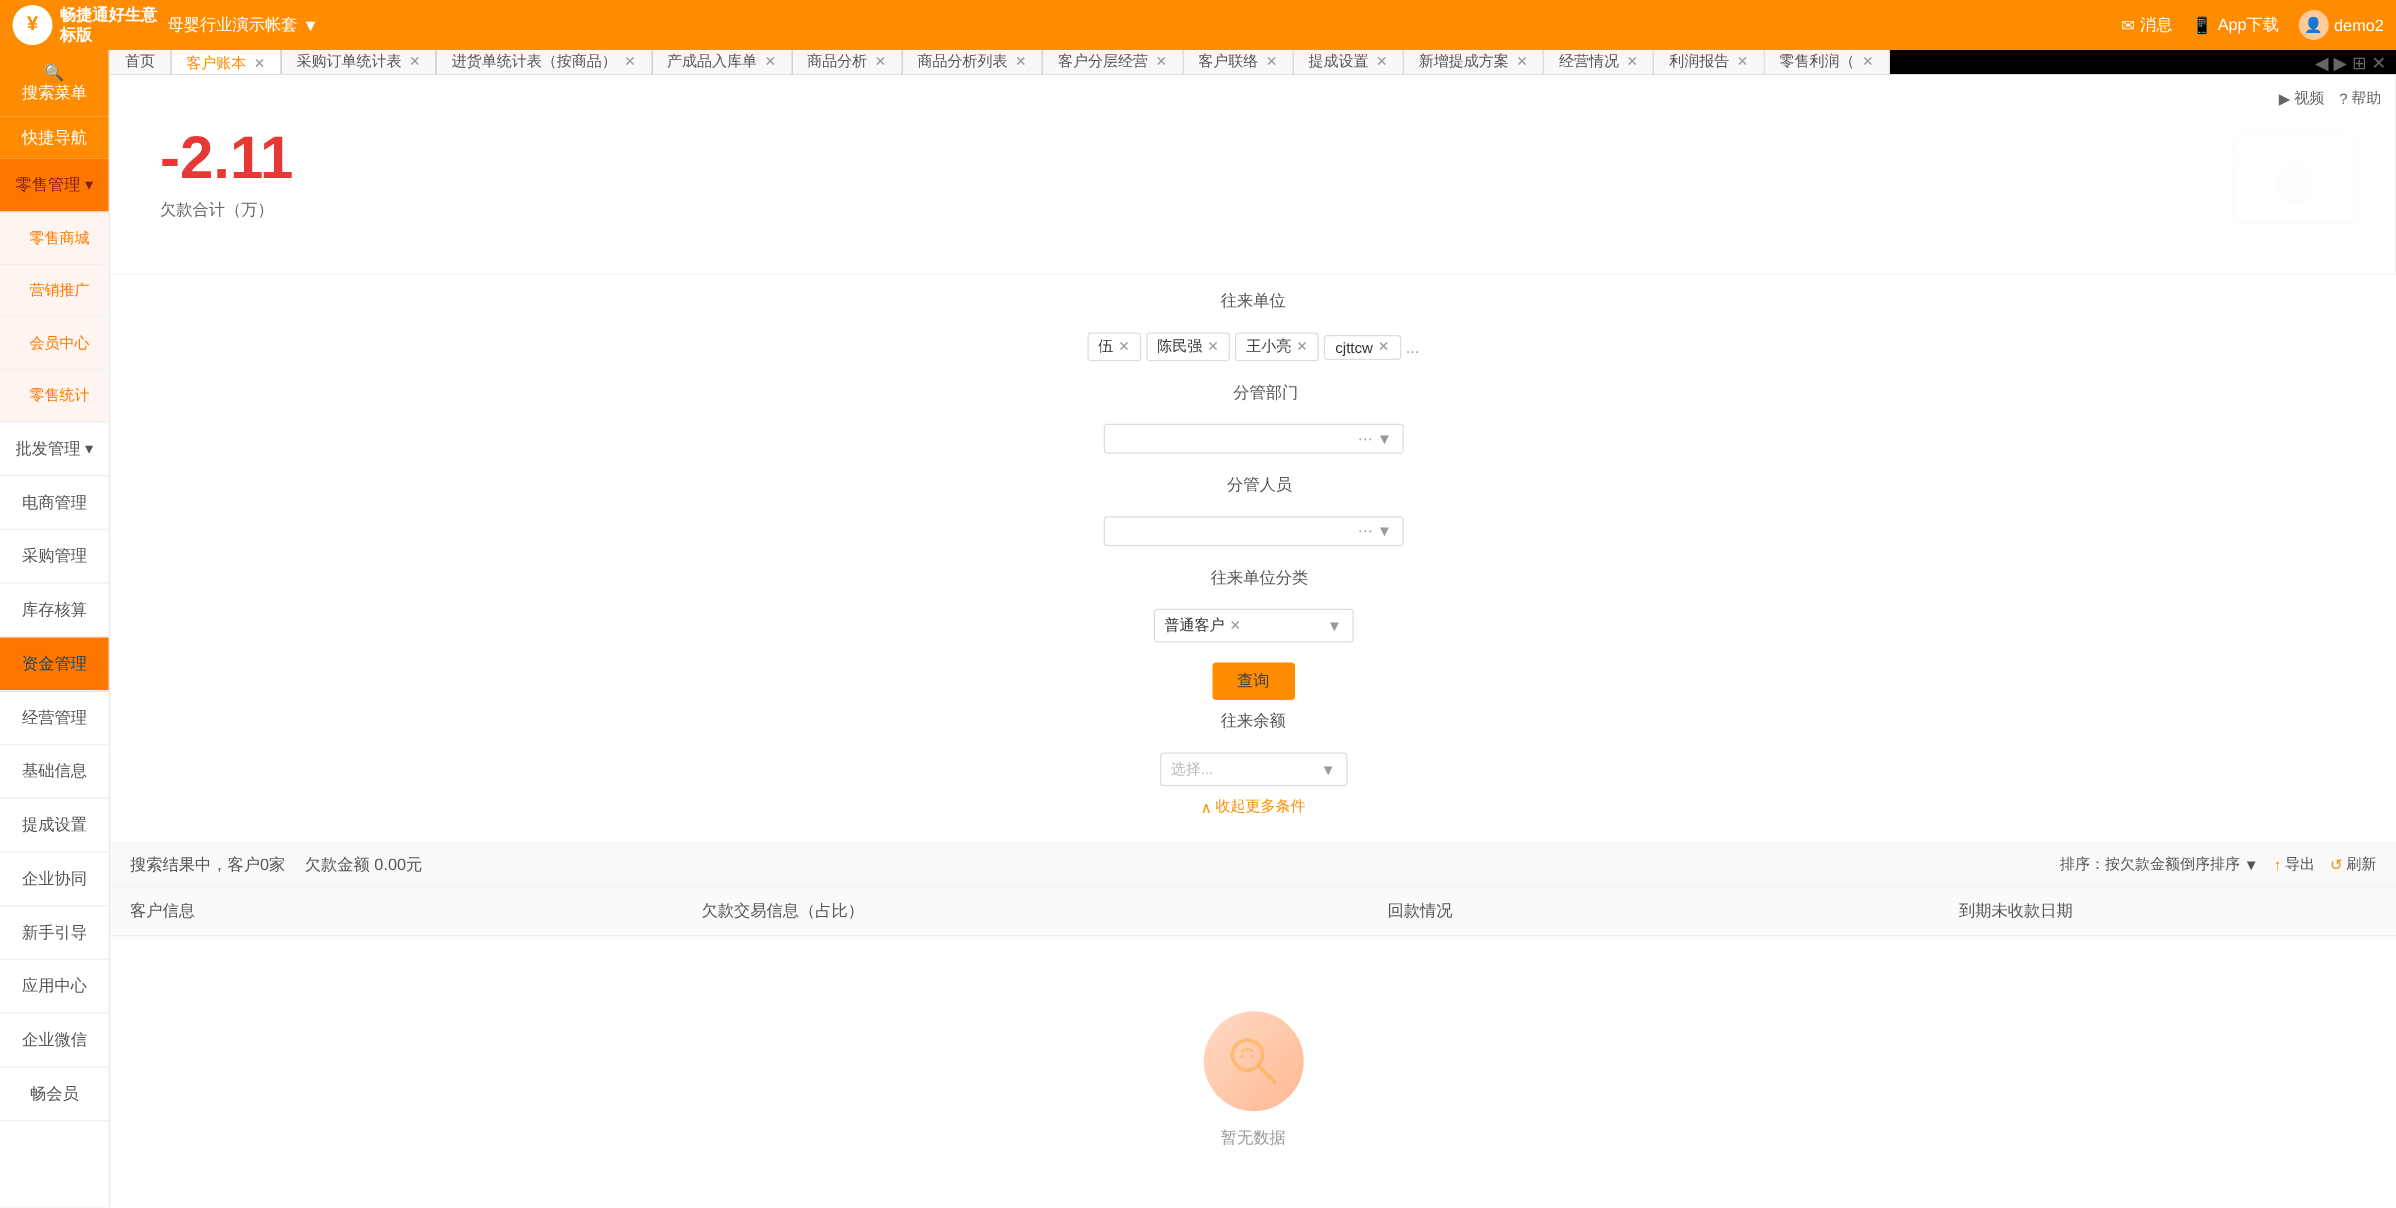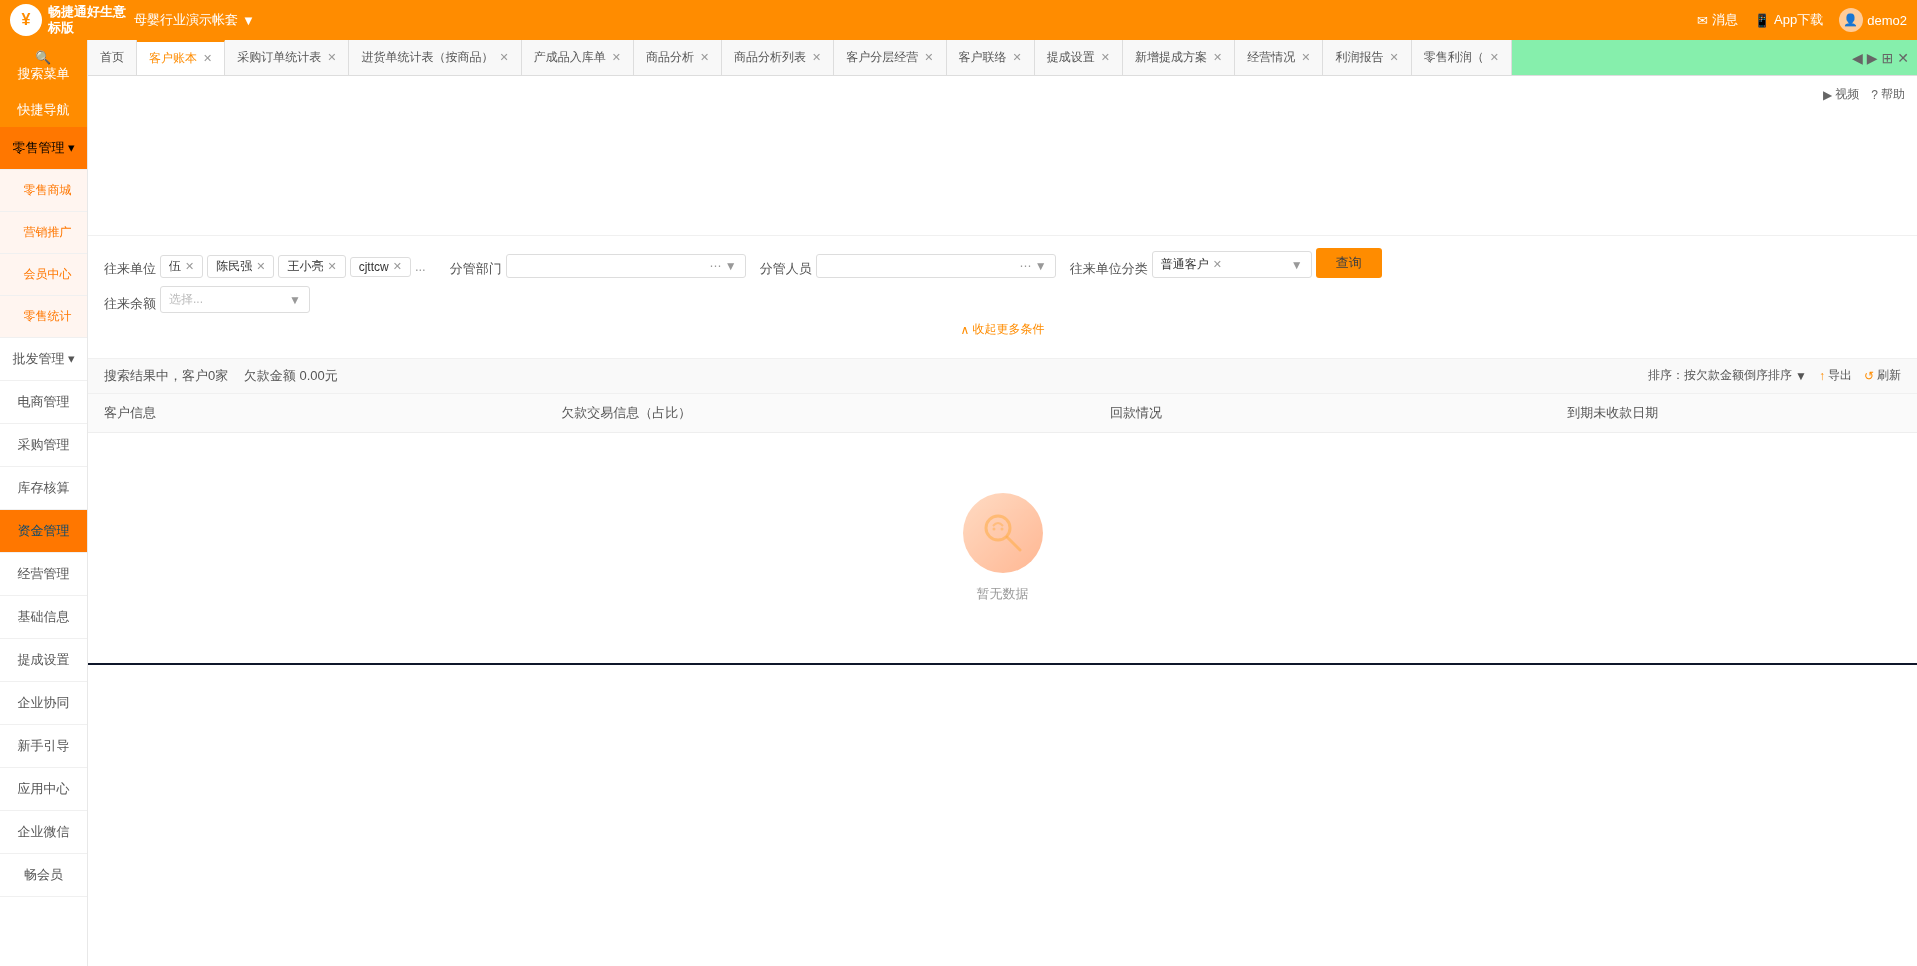--- a/index.html
+++ b/index.html
@@ -17,27 +17,27 @@
     .top-bar-right { display: flex; align-items: center; gap: 16px; color: #fff; font-size: 13px; }
     .top-bar-right span { cursor: pointer; display: flex; align-items: center; gap: 4px; }
 
     .main-layout { display: flex; flex: 1; overflow: hidden; }
 
     
     .sidebar { width: 88px; background: #fff; display: flex; flex-direction: column; border-right: 1px solid #e8e8e8; flex-shrink: 0; overflow-y: auto; }
     .sidebar-search { padding: 10px 8px; background: #ff8c00; color: #fff; text-align: center; font-size: 13px; cursor: pointer; }
     .sidebar-nav { padding: 8px 0; background: #ff8c00; color: #fff; text-align: center; font-size: 13px; cursor: pointer; }
     .sidebar-item { padding: 12px 8px; text-align: center; font-size: 13px; color: #555; cursor: pointer; border-bottom: 1px solid #f0f0f0; }
-    .sidebar-item.active { background: #ff7700; color: #000000; }
+    .sidebar-item.active { background: #ff7700; color: #7f1d1d; }
 
     
     .content-area { flex: 1; display: flex; flex-direction: column; overflow: hidden; }
 
     
-    .tab-bar { height: 36px; background: #86efac; display: flex; align-items: center; overflow-x: auto; flex-shrink: 0; border-bottom: 1px solid #ddd; }
+    .tab-bar { height: 20px; background: #000000; display: flex; align-items: center; overflow-x: auto; flex-shrink: 0; border-bottom: 1px solid #ddd; }
     .tab-bar::-webkit-scrollbar { height: 3px; }
     .tab-item { padding: 0 12px; height: 36px; display: flex; align-items: center; gap: 4px; font-size: 12px; cursor: pointer; white-space: nowrap; border-right: 1px solid #ddd; color: #555; background: #f8f8f8; flex-shrink: 0; }
     .tab-item.active { background: #fff; color: #ff8c00; border-top: 2px solid #ff8c00; }
     .tab-item .close-btn { color: #999; font-size: 11px; cursor: pointer; margin-left: 2px; }
     .tab-controls { display: flex; align-items: center; margin-left: auto; padding: 0 8px; gap: 4px; flex-shrink: 0; }
     .tab-controls span { cursor: pointer; color: #666; font-size: 14px; }
 
     
     .page-content { flex: 1; background: #fff; overflow-y: auto; padding: 0; }
 
@@ -47,21 +47,21 @@
     .stat-block:last-child { border-right: none; }
     .stat-number { font-size: 48px; font-weight: bold; line-height: 1; }
     .stat-number.red { color: #e53935; }
     .stat-number.black { color: #222; text-decoration: underline; }
     .stat-label { font-size: 13px; color: #666; margin-top: 8px; }
     .help-area { position: absolute; top: 10px; right: 12px; display: flex; align-items: center; gap: 12px; font-size: 12px; color: #666; }
     .help-area span { cursor: pointer; display: flex; align-items: center; gap: 3px; }
 
     
     .filter-area { padding: 12px 16px; background: #fff; border-bottom: 1px solid #f0f0f0; }
-    .filter-row { display: flex; align-items: flex-end; gap: 4px; margin-bottom: 8px; flex-wrap: wrap; }
+    .filter-row { display: flex; align-items: center; gap: 16px; margin-bottom: 8px; flex-wrap: wrap; flex-direction: column; }
     .filter-label { color: #555; font-size: 13px; white-space: nowrap; }
     .filter-tags { display: flex; align-items: center; gap: 4px; flex-wrap: wrap; }
     .filter-tag { background: #fff; border: 1px solid #ddd; border-radius: 3px; padding: 2px 8px; font-size: 12px; display: flex; align-items: center; gap: 4px; }
     .filter-tag .x { color: #999; cursor: pointer; font-size: 11px; }
     .more-tags { color: #999; cursor: pointer; font-size: 13px; }
     .filter-select { border: 1px solid #ddd; border-radius: 3px; padding: 4px 8px; font-size: 12px; display: flex; align-items: center; gap: 4px; min-width: 180px; cursor: pointer; background: #fff; }
     .filter-select-wide { min-width: 240px; }
     .filter-select .arrow { margin-left: auto; color: #999; }
     .collapse-btn { color: #ff8c00; font-size: 12px; cursor: pointer; display: flex; align-items: center; gap: 3px; }
     .query-btn { background: #ff8c00; color: #404040; border: none; border-radius: 3px; padding: 6px 20px; font-size: 13px; cursor: pointer; }
@@ -261,20 +261,31 @@
           <span>⊞</span>
           <span>✕</span>
         </div>
       </div>
 
       <div class="page-content">
 
         <div class="stats-row">
 
 
+          <div class="stat-block">
+            <div class="stat-bg-svg">
+              <svg width="120" height="100" viewBox="0 0 120 100">
+                <rect x="10" y="20" width="100" height="70" rx="8" fill="none" stroke="#ff8c00" stroke-width="3" opacity="0.2"></rect>
+                <line x1="10" y1="40" x2="110" y2="40" stroke="#ff8c00" stroke-width="2" opacity="0.2"></line>
+                <circle cx="60" cy="60" r="15" fill="#ff8c00" opacity="0.15"></circle>
+              </svg>
+            </div>
+            <div class="stat-number red">-2.11</div>
+            <div class="stat-label">欠款合计（万）</div>
+          </div>
 
 
           <div class="help-area">
             <span>
               <span>▶</span>
               <span>视频</span>
             </span>
             <span>
               <span>?</span>
               <span>帮助</span>

